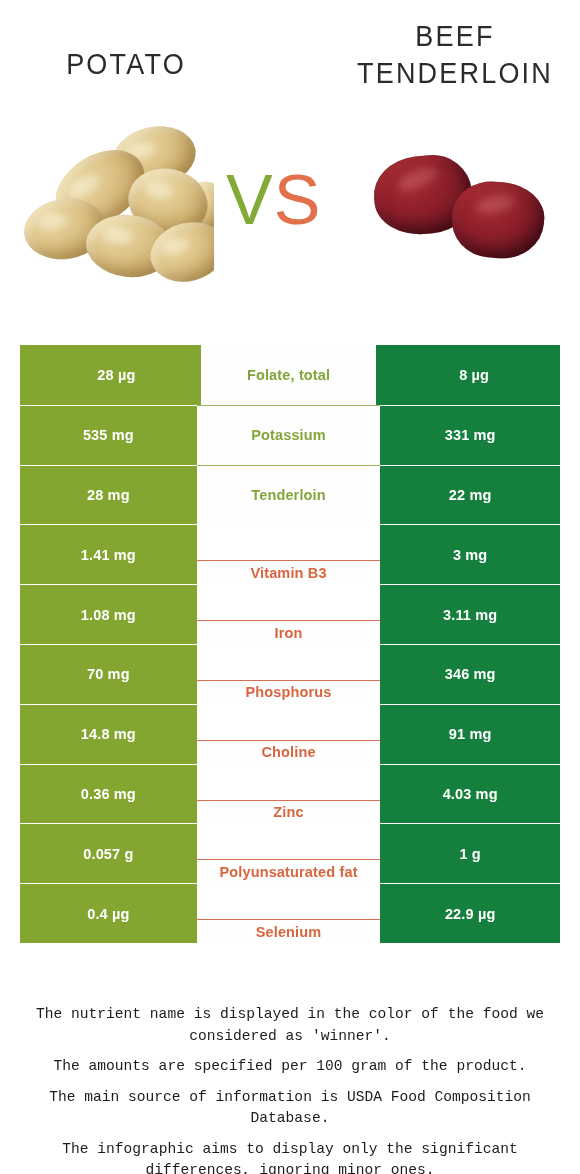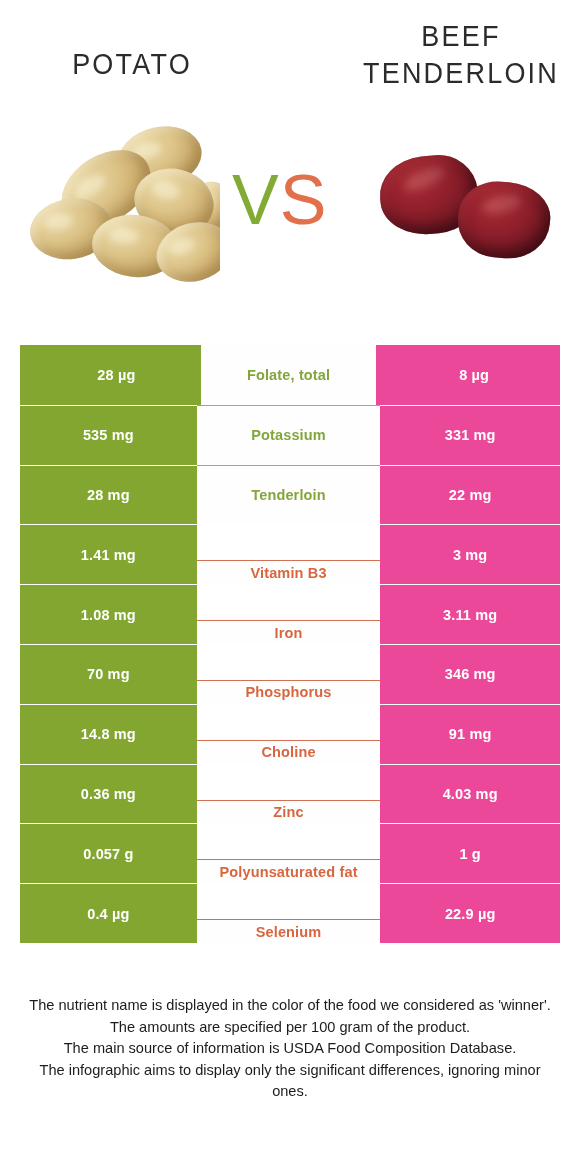--- a/index.html
+++ b/index.html
@@ -13,21 +13,20 @@
     position: relative;
     overflow: hidden;
     font-family: "Liberation Sans", sans-serif;
     -webkit-font-smoothing: antialiased;
   }
 
   
   .header {
     position: relative;
     height: 300px;
-    margin-left: 6px;
   }
   .title {
     position: absolute;
     top: 0;
     text-align: center;
     font-family: "Liberation Sans", sans-serif;
     font-weight: 300;
     font-size: 27px;
     letter-spacing: 2.2px;
     color: #2b2b2b;
@@ -150,21 +149,21 @@
     border-top: 1.6px solid #ffffff;
   }
   .cell-mid {
     width: 186px;
     background: #fefefe;
     font-weight: 700;
   }
   .cell-right {
     width: 182px;
     color: #ffffff;
-    background: #ec4899;
+    background: #15803d;
     border-top: 1.6px solid #ffffff;
   }
   .row:first-child .cell-left,
   .row:first-child .cell-right { border-top: none; padding-left: 12px; }
 
   .mid-green { color: #83a63a; border-top: 1.1px solid #9ab35c; }
   .mid-orange{ color: #d9653f; border-top: 1.1px solid #cf7152; margin-top: 36px; }
   .row:first-child .cell-mid { border-top: none; }
 
   
@@ -172,21 +171,21 @@
     position: absolute;
     left: 22px;
     top: 995px;
     width: 536px;
     text-align: center;
     font-size: 14.6px;
     line-height: 21.5px;
     color: #1c1c1c;
     font-family: "Liberation Sans", sans-serif;
   }
-  .footer p { margin: 0; }
+  .footer p { margin: 9px; font-family: Liberation Mono, monospace; }
 </style>
 </head>
 <body>
 
 <div class="header">
 
   <div class="title title-left">Potato</div>
   <div class="title title-right">Beef Tenderloin</div>
 
   <div class="food-img food-left">

